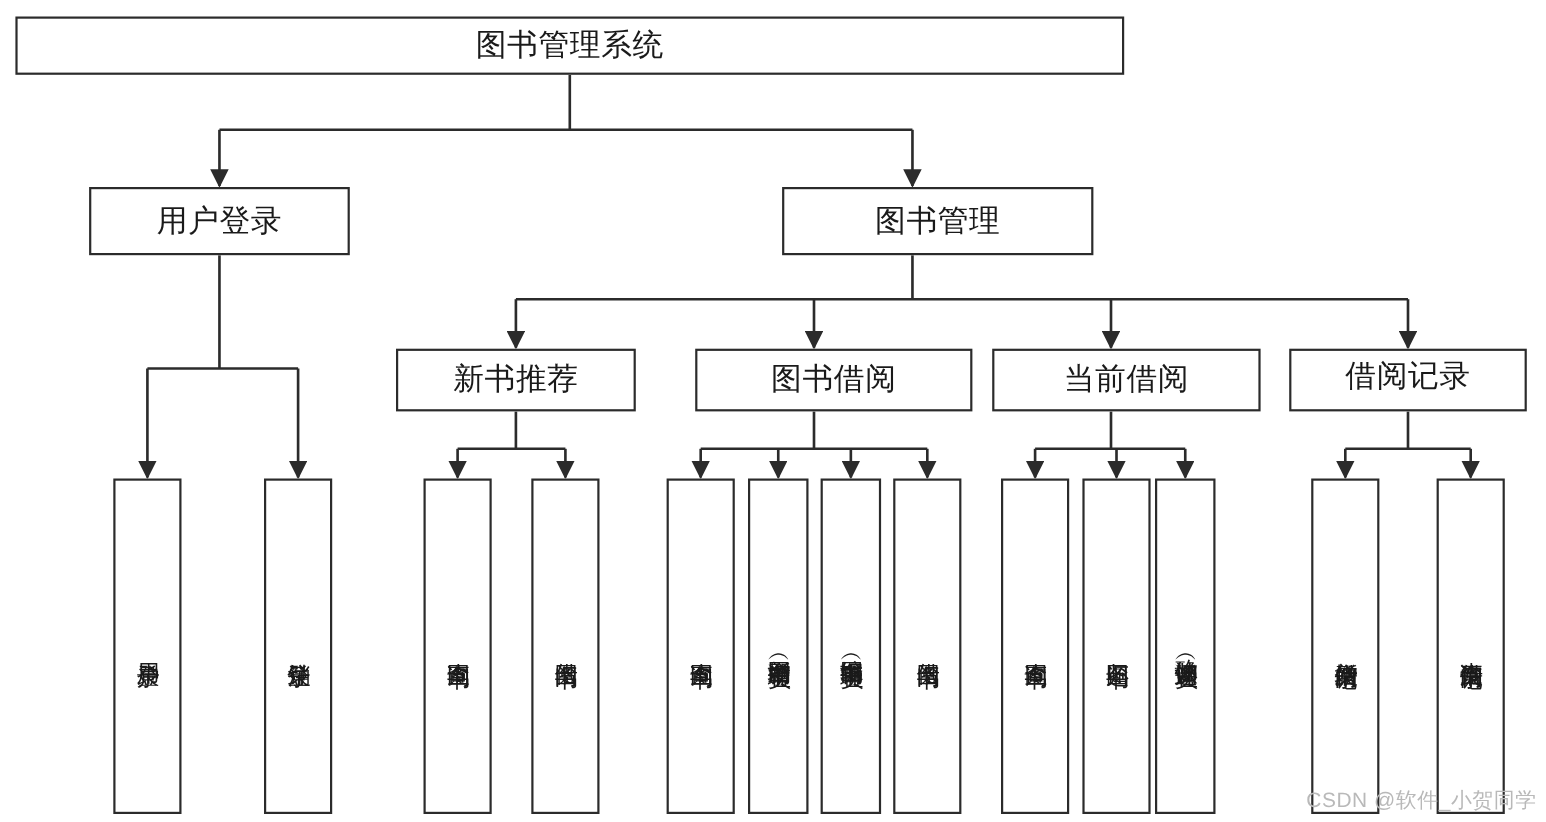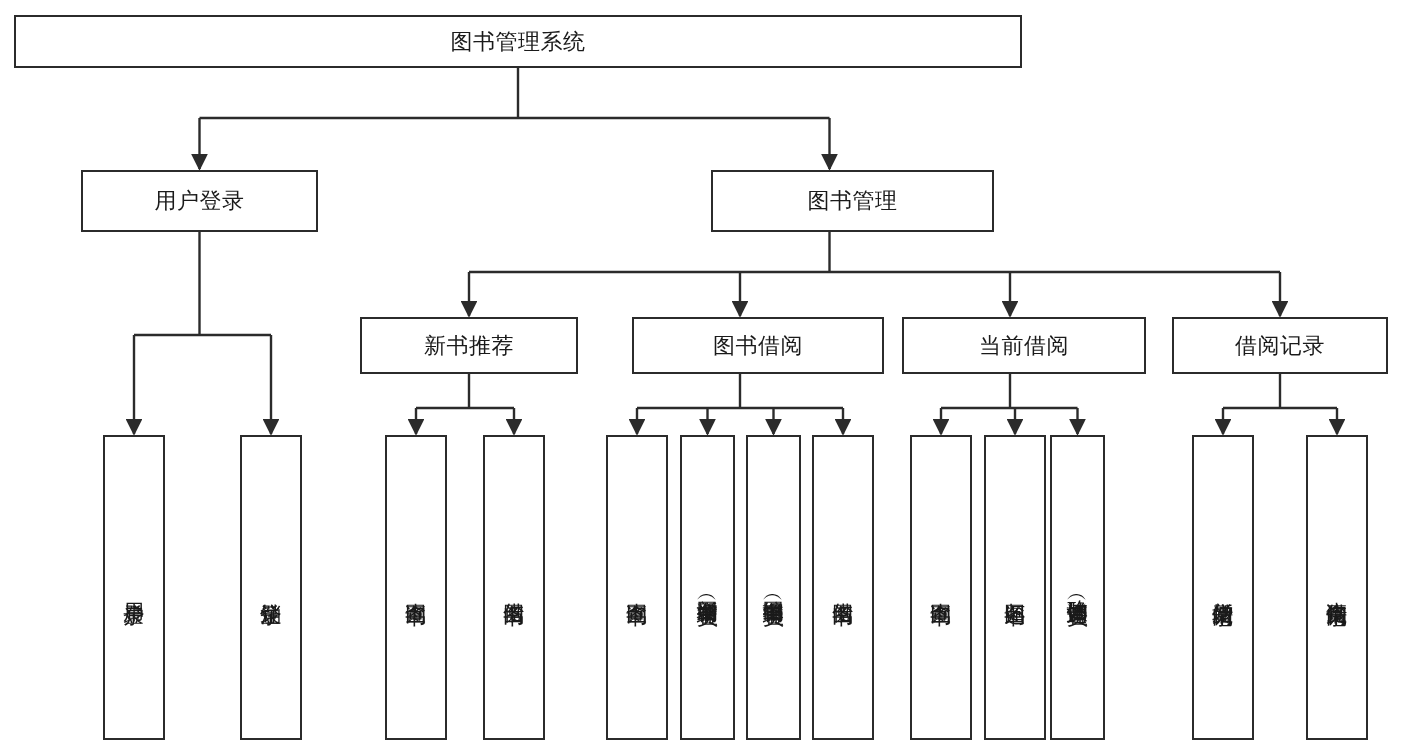--- a/index.html
+++ b/index.html
@@ -21,21 +21,21 @@
     position: absolute;
     box-sizing: border-box;
     border: 2px solid #2b2b2b;
     background: #ffffff;
     display: flex;
     align-items: center;
     justify-content: center;
     color: #1a1a1a;
   }
   .node.horiz {
-    font-size: 22px;
+    font-size: 28px;
     line-height: 1.15;
     letter-spacing: 0.5px;
     align-items: center;
   }
   .node.vert {
     writing-mode: vertical-rl;
     text-orientation: upright;
     font-size: 21px;
     line-height: 1.32;
     letter-spacing: 1px;
@@ -124,21 +124,21 @@
       </div>
       <div class="node horiz" style="left: 360px; top: 317px; width: 218px; height: 57px;">
         <span class="hlabel">新书推荐</span>
       </div>
       <div class="node horiz" style="left: 632px; top: 317px; width: 252px; height: 57px;">
         <span class="hlabel">图书借阅</span>
       </div>
       <div class="node horiz" style="left: 902px; top: 317px; width: 244px; height: 57px;">
         <span class="hlabel">当前借阅</span>
       </div>
-      <div class="node horiz" style="left: 1172px; top: 317px; width: 216px; height: 57px;">
+      <div class="node horiz" style="left: 1172px; top: 317px; width: 216px; height: 57px; font-family: Liberation Mono, monospace;">
         <span class="hlabel">借阅记录</span>
       </div>
       <div class="node vert" style="left: 103px; top: 435px; width: 62px; height: 305px;">
         <span class="vlabel">用户登录</span>
       </div>
       <div class="node vert" style="left: 240px; top: 435px; width: 62px; height: 305px;">
         <span class="vlabel">注销登录</span>
       </div>
       <div class="node vert" style="left: 385px; top: 435px; width: 62px; height: 305px;">
         <span class="vlabel">查询图书</span>
@@ -167,13 +167,14 @@
       <div class="node vert" style="left: 1050px; top: 435px; width: 55px; height: 305px;">
         <span class="vlabel">确认归还（管理员）</span>
       </div>
       <div class="node vert" style="left: 1192px; top: 435px; width: 62px; height: 305px;">
         <span class="vlabel">新增借阅记录</span>
       </div>
       <div class="node vert" style="left: 1306px; top: 435px; width: 62px; height: 305px;">
         <span class="vlabel">查询借阅记录</span>
       </div>
     </div>
+  <div id="watermark">CSDN @软件_小贺同学</div>
 </div>
 
 </body></html>

